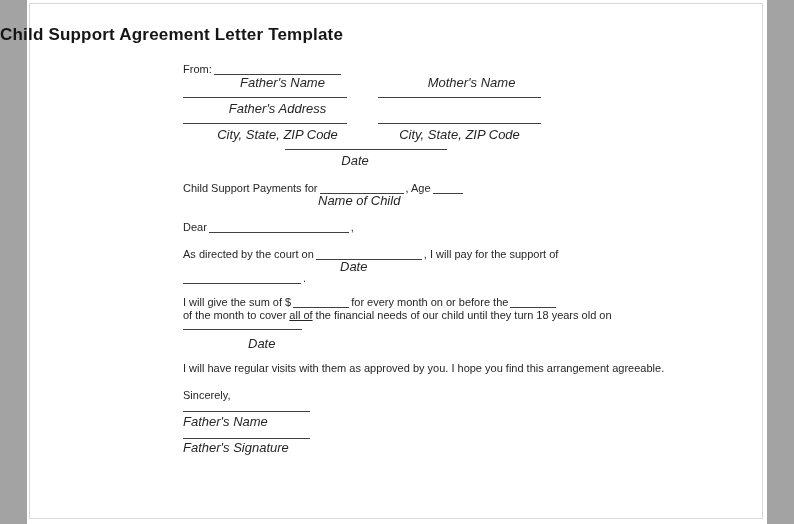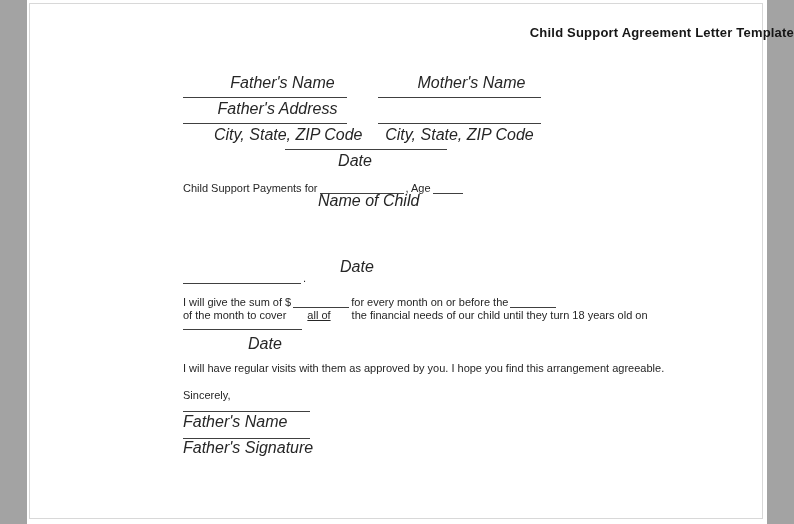--- a/index.html
+++ b/index.html
@@ -10,62 +10,71 @@
   }
   #screen { position: relative; width: 794px; height: 524px; overflow: hidden; background: #fff; }
   .edge { position: absolute; top: 0; height: 524px; width: 27px; background: #a3a3a3; }
   #edge-left { left: 0; }
   #edge-right { right: 0; }
   #page {
     position: absolute; left: 29px; top: 3px; width: 734px; height: 516px;
     background: #ffffff; border: 1px solid #d8d8d8; box-sizing: border-box;
   }
   .title {
-    position: absolute; left: 0; top: 25px; width: 794px; text-align: right;
-    font-size: 13px; font-weight: 700; color: #161616; letter-spacing: .2px;
+    position: absolute; left: 0; top: 25px; width: 794px; text-align: left;
+    font-size: 17px; font-weight: 700; color: #161616; letter-spacing: .2px;
   }
   .t { position: absolute; font-size: 11px; color: #262626; white-space: nowrap; line-height: 13px; }
-  .cap { position: absolute; font-size: 16px; font-style: italic; color: #262626; white-space: nowrap; line-height: 12px; }
+  .cap { position: absolute; font-size: 13px; font-style: italic; color: #262626; white-space: nowrap; line-height: 12px; }
   .capc { text-align: center; }
   .line { position: absolute; height: 12px; border-bottom: 1px solid #404040; }
   .blank { display: inline-block; height: 12px; border-bottom: 1px solid #404040; vertical-align: -2px; margin: 0 2px; }
-  .u { text-decoration: underline; margin: 0 21px; }
+  .u { text-decoration: underline; margin: 0 3px; }
 </style>
 </head>
 <body>
 
 <div id="screen">
 
   <div class="edge" id="edge-left"></div>
   <div class="edge" id="edge-right"></div>
   <div id="page"></div>
 
   <div class="title">Child Support Agreement Letter Template</div>
 
+  <div class="t" style="left:183px; top:62px;">
+    <span>From:</span><span class="blank" style="width:127px;"></span>
+  </div>
   <div class="cap capc" style="left:219px; top:77px; width:127px;">Father's Name</div>
   <div class="cap capc" style="left:390px; top:77px; width:163px;">Mother's Name</div>
 
   <div class="line" style="left:183px; top:85px; width:164px;"></div>
   <div class="line" style="left:378px; top:85px; width:163px;"></div>
   <div class="cap capc" style="left:214px; top:103px; width:127px;">Father's Address</div>
 
   <div class="line" style="left:183px; top:111px; width:164px;"></div>
   <div class="line" style="left:378px; top:111px; width:163px;"></div>
   <div class="cap capc" style="left:214px; top:129px; width:127px;">City, State, ZIP Code</div>
   <div class="cap capc" style="left:378px; top:129px; width:163px;">City, State, ZIP Code</div>
 
   <div class="line" style="left:285px; top:137px; width:162px;"></div>
   <div class="cap capc" style="left:275px; top:155px; width:160px;">Date</div>
 
   <div class="t" style="left:183px; top:181px;">
     <span>Child Support Payments for</span><span class="blank" style="width:84px;"></span><span>, Age</span><span class="blank" style="width:30px;"></span>
   </div>
   <div class="cap" style="left:318px; top:195px;">Name of Child</div>
 
+  <div class="t" style="left:183px; top:220px;">
+    <span>Dear</span><span class="blank" style="width:140px;"></span><span>,</span>
+  </div>
 
+  <div class="t" style="left:183px; top:247px;">
+    <span>As directed by the court on</span><span class="blank" style="width:106px;"></span><span>, I will pay for the support of</span>
+  </div>
   <div class="cap" style="left:340px; top:261px;">Date</div>
 
   <div class="t" style="left:183px; top:271px;">
     <span class="blank" style="width:118px; margin-left:0;"></span><span>.</span>
   </div>
 
   <div class="t" style="left:183px; top:295px;">
     <span>I will give the sum of $</span><span class="blank" style="width:56px;"></span><span>for every month on or before the</span><span class="blank" style="width:46px;"></span>
   </div>
 

